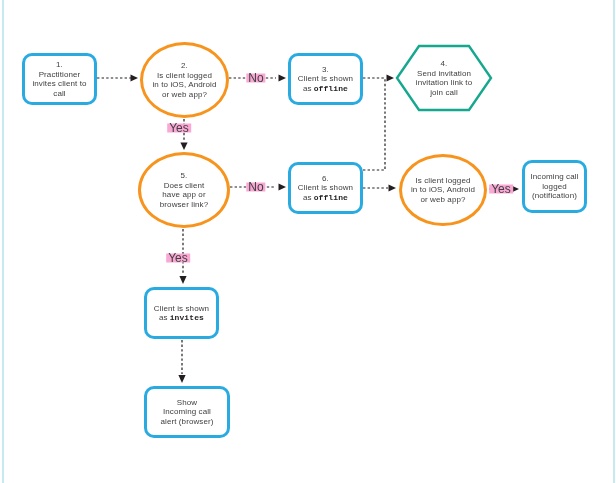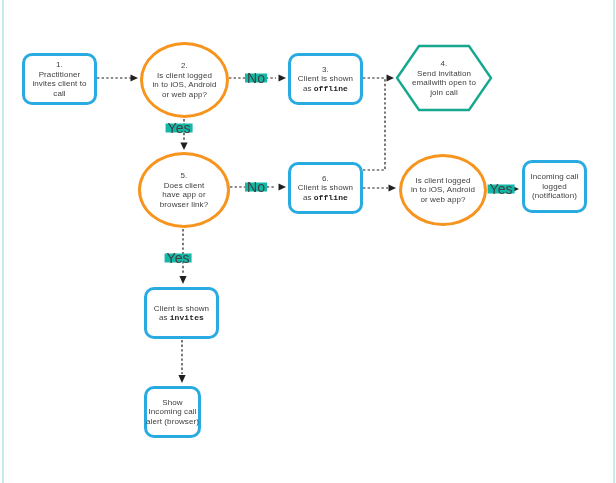--- a/index.html
+++ b/index.html
@@ -23,21 +23,21 @@
   }
   .rect{border:3px solid var(--process-box-border,#29abe2);border-radius:10px;}
   .ellipse{border:3.5px solid var(--decision-border,#f7941d);border-radius:50%;}
   .hexwrap{background:transparent;padding:0;}
   .hexsvg{position:absolute;inset:0;width:100%;height:100%;}
   .hex{fill:#fff;stroke:var(--hexagon-border,#16a88f);stroke-width:2.4;stroke-linejoin:miter;}
   .hextext{position:relative;z-index:1;display:flex;flex-direction:column;align-items:center;justify-content:center;}
   .ln{white-space:nowrap;}
   .ln b{font-weight:bold;color:var(--connector,#231f20);margin-left:2px;font-family:Liberation Mono, monospace;}
   .edge-label{
-    position:absolute;z-index:3;background:#14b8a6;padding:0 2px;font-size:14px;line-height:9px;
+    position:absolute;z-index:3;background:#f9a8d4;padding:0 2px;font-size:12px;line-height:9px;
     transform:translate(-50%,-50%);color:var(--text,#414042);
   }
 </style>
 </head>
 <body>
 
 <div class="canvas">
 
   <div class="page-frame"></div>
 
@@ -103,21 +103,21 @@
     <div class="ln"><span>as</span><b>offline</b></div>
   </div>
 
   <div class="node hexwrap" style="left:395px;top:44px;width:98px;height:68px">
     <svg class="hexsvg" viewBox="0 0 98 68" aria-hidden="true">
       <polygon class="hex" points="2,34 24,2 74,2 96,34 74,66 24,66"></polygon>
     </svg>
     <div class="hextext">
       <div class="ln">4.</div>
       <div class="ln">Send invitation</div>
-      <div class="ln">emailwith open to</div>
+      <div class="ln">invitation link to</div>
       <div class="ln">join call</div>
     </div>
   </div>
 
   <div class="node ellipse" style="left:138px;top:152px;width:92px;height:76px">
     <div class="ln">5.</div>
     <div class="ln">Does client</div>
     <div class="ln">have app or</div>
     <div class="ln">browser link?</div>
   </div>
@@ -138,21 +138,21 @@
     <div class="ln">Incoming call</div>
     <div class="ln">logged</div>
     <div class="ln">(notification)</div>
   </div>
 
   <div class="node rect" style="left:144px;top:287px;width:75px;height:52px">
     <div class="ln">Client is shown</div>
     <div class="ln"><span>as</span><b>invites</b></div>
   </div>
 
-  <div class="node rect" style="left:144px;top:386px;width:57px;height:52px">
+  <div class="node rect" style="left:144px;top:386px;width:86px;height:52px">
     <div class="ln">Show</div>
     <div class="ln">Incoming call</div>
     <div class="ln">alert (browser)</div>
   </div>
 
   <span class="edge-label" style="left:256px;top:78px">No</span>
   <span class="edge-label" style="left:179px;top:128px">Yes</span>
   <span class="edge-label" style="left:256px;top:187px">No</span>
   <span class="edge-label" style="left:501px;top:189px">Yes</span>
   <span class="edge-label" style="left:178px;top:258px">Yes</span>

